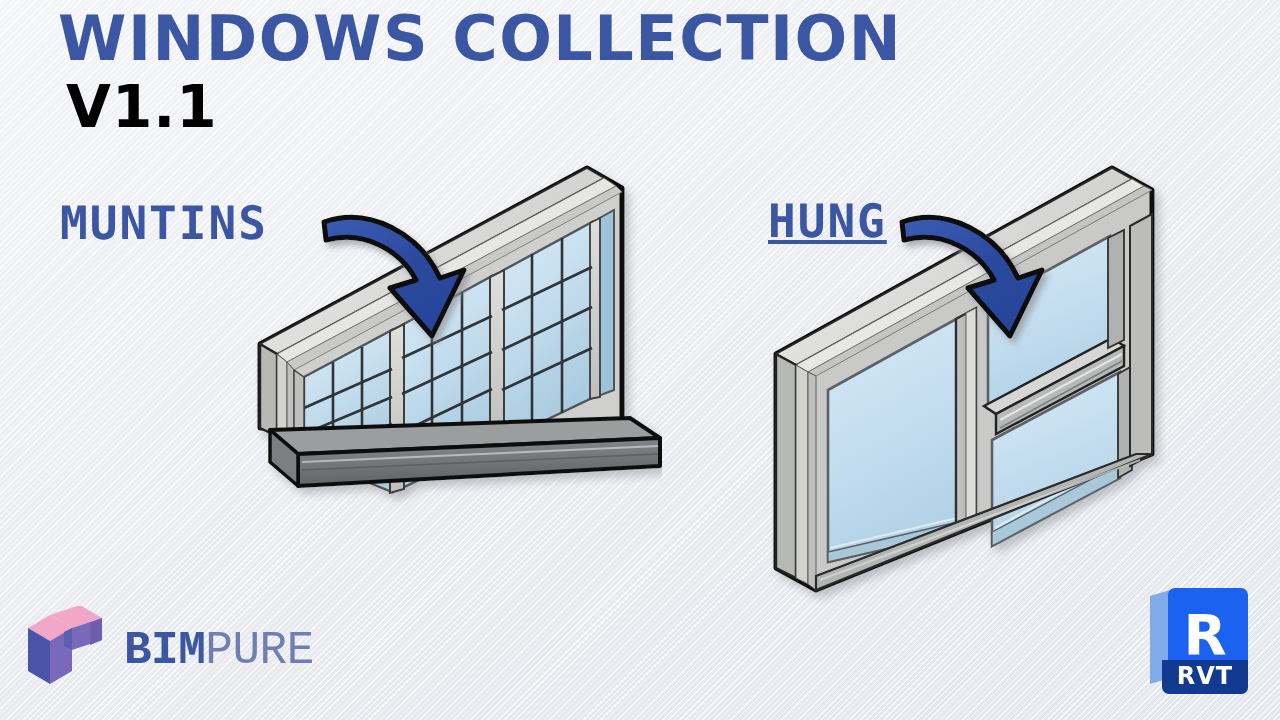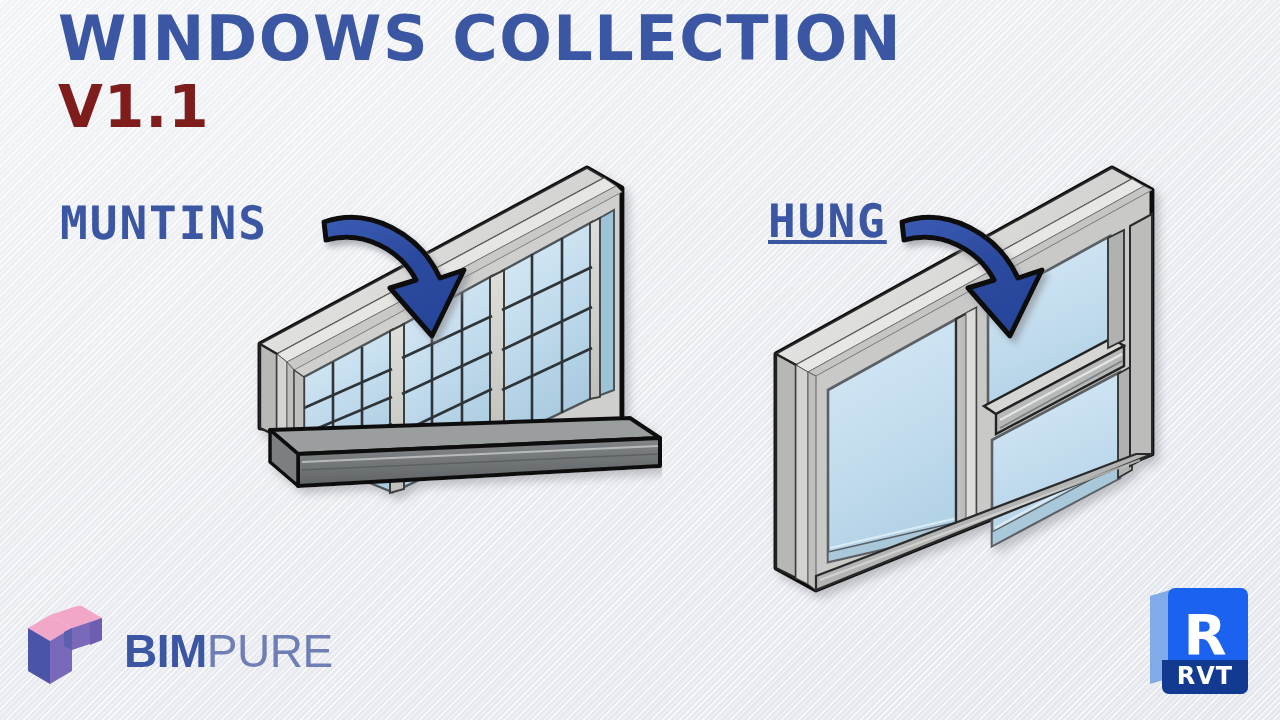--- a/index.html
+++ b/index.html
@@ -50,22 +50,22 @@
     color: #3b56a3;
     margin: 0;
     white-space: nowrap;
   }
   #version-title {
     font-family: "DejaVu Sans", sans-serif;
     font-weight: 700;
     font-size: 58px;
     line-height: 62px;
     letter-spacing: 1px;
-    color: #7f1d1d;
-    margin: 6px 0 0 0;
+    color: #000000;
+    margin: 6px 0 0 8px;
   }
 
   
   .callout-label {
     position: absolute;
     font-family: "DejaVu Sans Mono", monospace;
     font-weight: 700;
     font-size: 46px;
     line-height: 46px;
     letter-spacing: 2px;
@@ -99,21 +99,21 @@
   #brand-logo {
     position: absolute;
     left: 24px;
     top: 606px;
     display: flex;
     align-items: center;
     gap: 14px;
     z-index: 50;
   }
   #brand-wordmark {
-    font-family: Liberation Sans, sans-serif;
+    font-family: Liberation Mono, monospace;
     font-size: 46px;
     line-height: 46px;
     letter-spacing: -0.5px;
     white-space: nowrap;
   }
   #brand-bim {
     font-weight: 700;
     color: #3b56a3;
   }
   #brand-pure {

